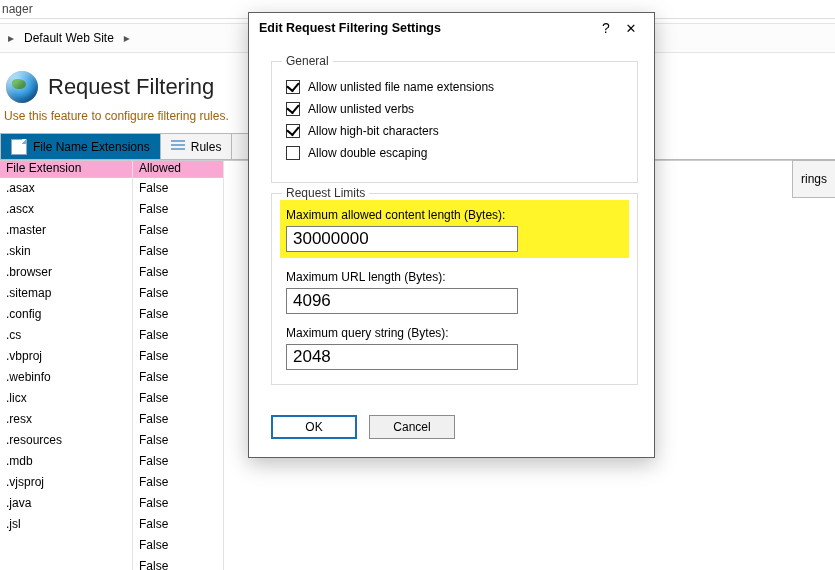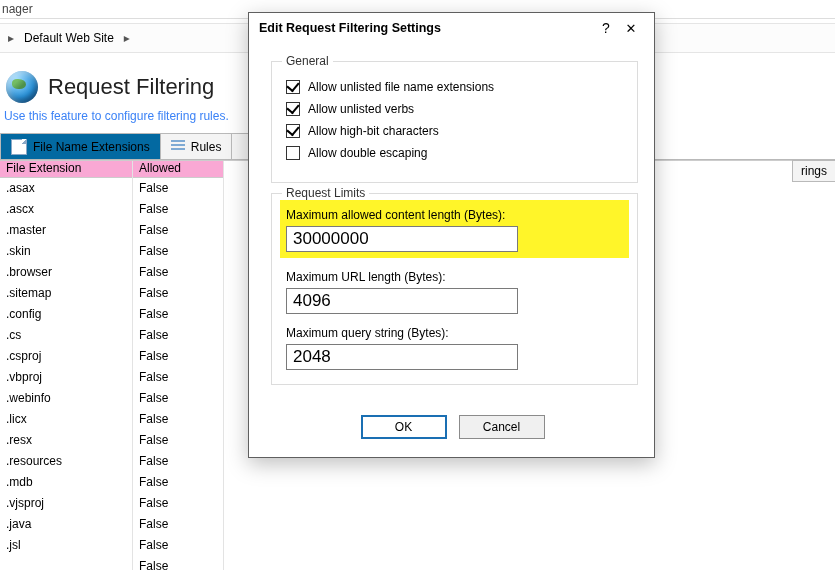--- a/index.html
+++ b/index.html
@@ -5,21 +5,21 @@
   html,body{margin:0;padding:0;font-family:"Segoe UI",Tahoma,sans-serif;font-size:12px;color:#000;background:#fff;}
   body{width:835px;height:570px;overflow:hidden;position:relative;}
   .truncated-title{padding:2px 0 2px 2px;color:#444;border-bottom:1px solid #ddd;}
   .breadcrumb{display:flex;align-items:center;height:28px;border-top:1px solid #e5e5e5;border-bottom:1px solid #e5e5e5;background:#fcfcfc;margin-top:4px;}
   .bc-arrow{padding:0 8px;color:#555;}
   .bc-item{padding:0 2px;}
   .page-header{display:flex;align-items:center;margin:18px 0 6px 6px;}
   .globe{width:32px;height:32px;border-radius:50%;background:radial-gradient(circle at 35% 30%, #9fdcff 0%, #2a92d9 55%, #0b4e8a 90%);box-shadow:inset -2px -4px 6px rgba(0,0,0,.25),inset 3px 3px 6px rgba(255,255,255,.5);position:relative;margin-right:10px;}
   .globe::after{content:"";position:absolute;left:6px;top:8px;width:14px;height:10px;background:linear-gradient(135deg,#6db84a 30%, #4a8a2e 70%);border-radius:40% 60% 50% 50%;opacity:.85;}
   .page-title{font-size:22px;font-weight:500;color:#222;}
-  .subtitle{margin:6px 0 10px 4px;color:#3b82f6;}
+  .subtitle{margin:6px 0 10px 4px;color:#a16207;}
   .tabbar{display:flex;align-items:flex-end;border-bottom:1px solid #b9b9b9;height:26px;margin-top:4px;}
   .tab{display:flex;align-items:center;height:25px;padding:0 10px;border:1px solid #b9b9b9;border-bottom:none;background:#f4f4f4;margin-right:-1px;position:relative;}
   .tab.active{background:#0369a1;z-index:2;}
   .tab-icon{width:14px;height:14px;margin-right:6px;}
   .icon-page{border:1px solid #8aa8c7;background:#fff;position:relative;}
   .icon-page::after{content:"";position:absolute;right:-1px;top:-1px;width:5px;height:5px;background:linear-gradient(135deg,#fff 49%,#8aa8c7 50%);}
   .icon-rules{display:flex;flex-direction:column;gap:2px;}
   .icon-rules span{display:block;width:14px;height:2px;background:#7faad4;}
   .icon-h{color:#c07700;font-weight:bold;font-size:10px;}
   .ringsubst{display:inline-block;width:14px;text-align:center;color:#3a83c0;font-size:9px;letter-spacing:-2px;}
@@ -37,24 +37,24 @@
   .dlg-close{width:26px;text-align:center;font-size:13px;}
   .dlg-body{padding:8px 16px 18px 22px;}
   .group{border:1px solid #dcdcdc;padding:10px 14px 14px 14px;margin-top:10px;position:relative;}
   .group-legend{position:absolute;top:-8px;left:10px;background:#fff;padding:0 4px;color:#333;}
   .chkrow{display:flex;align-items:flex-start;margin:8px 0;}
   .chk{appearance:none;width:14px;height:14px;border:1px solid #333;margin:0 8px 0 0;position:relative;background:#fff;}
   .chk:checked::after{content:"";position:absolute;left:2px;top:-1px;width:6px;height:9px;border-right:2px solid #000;border-bottom:2px solid #000;transform:rotate(40deg);}
   .field-label{margin:12px 0 4px 0;}
   .txt{width:218px;height:20px;border:1px solid #7a7a7a;padding:2px 6px;font-family:inherit;font-size:17px;box-sizing:content-box;}
   .hl{background:#fff529;margin:-4px -6px 2px -6px;padding:4px 6px 6px 6px;}
-  .buttons{display:flex;justify-content:center;gap:12px;margin-top:30px;padding-right:4px;}
+  .buttons{display:flex;justify-content:flex-start;gap:12px;margin-top:30px;padding-right:4px;}
   .btn{width:86px;height:24px;border:1px solid #8b8b8b;background:#f0f0f0;font-family:inherit;font-size:12px;}
   .btn.primary{border:2px solid #1a6fb3;background:#fff;}
-  .rstrip{position:absolute;right:0;top:160px;padding:3px 8px;border:1px solid #b9b9b9;border-right:none;background:#f4f4f4;margin-left:40px;}
+  .rstrip{position:absolute;right:0;top:160px;padding:11px 8px;border:1px solid #b9b9b9;border-right:none;background:#f4f4f4;margin-left:40px;}
 </style>
 </head>
 <body>
 
 <div class="truncated-title">nager</div>
 
 <div class="breadcrumb">
   <span class="bc-arrow">▸</span>
   <span class="bc-item">Default Web Site</span>
   <span class="bc-arrow">▸</span>
@@ -91,21 +91,20 @@
     <div class="col-header">File Extension</div>
     <div id="col1body">
         <div class="cell">.asax</div>
         <div class="cell">.ascx</div>
         <div class="cell">.master</div>
         <div class="cell">.skin</div>
         <div class="cell">.browser</div>
         <div class="cell">.sitemap</div>
         <div class="cell">.config</div>
         <div class="cell">.cs</div>
-        <div class="cell">.csproj</div>
         <div class="cell">.vbproj</div>
         <div class="cell">.webinfo</div>
         <div class="cell">.licx</div>
         <div class="cell">.resx</div>
         <div class="cell">.resources</div>
         <div class="cell">.mdb</div>
         <div class="cell">.vjsproj</div>
         <div class="cell">.java</div>
         <div class="cell">.jsl</div>
       </div>

